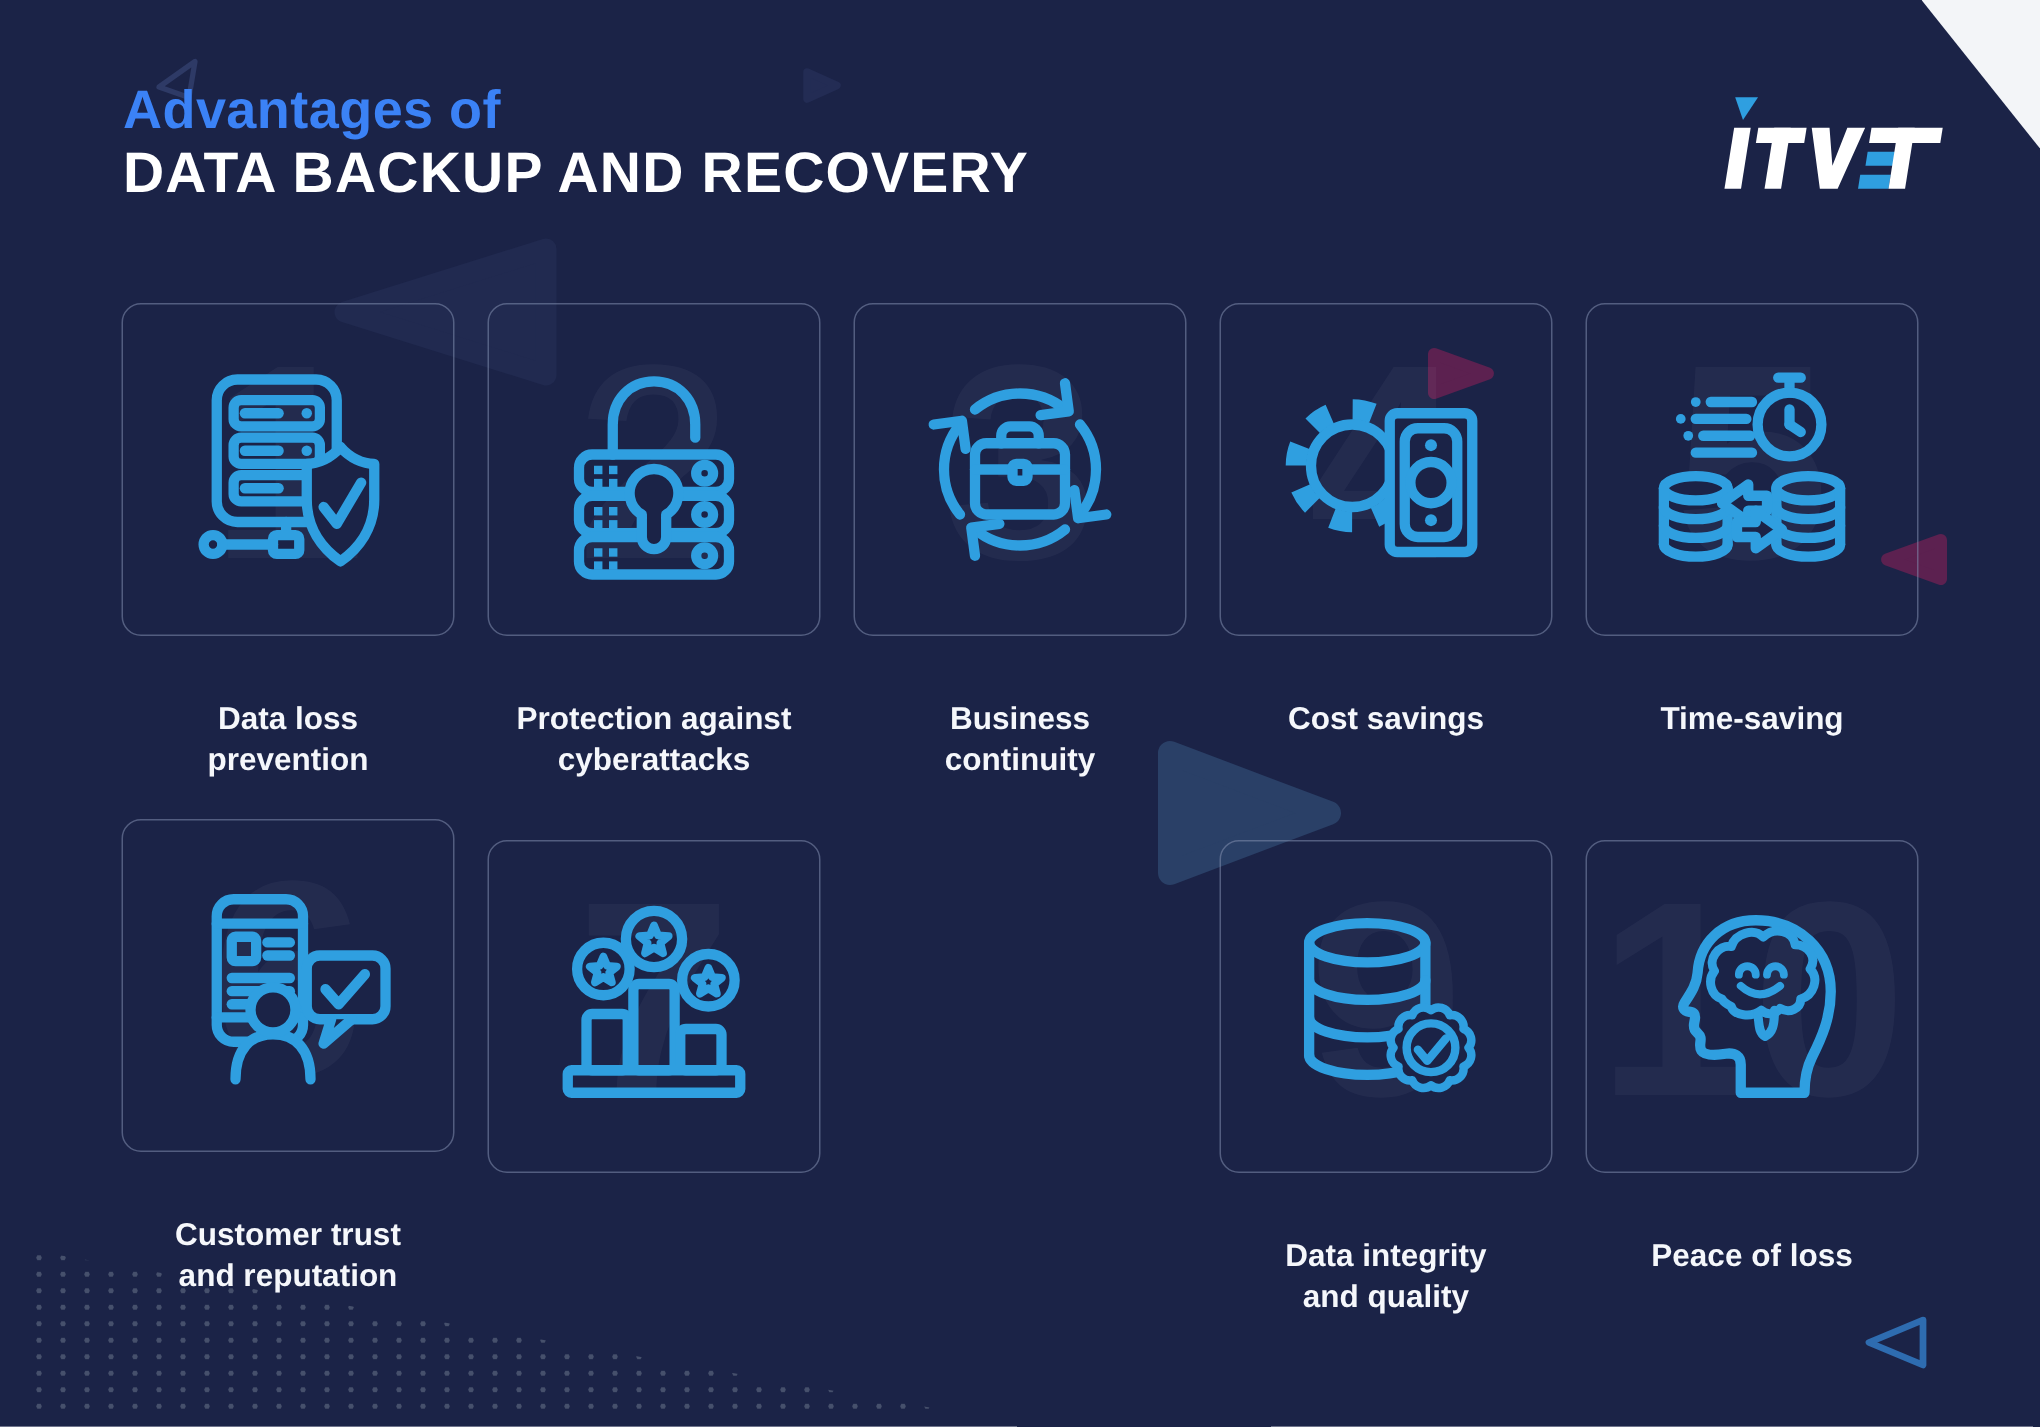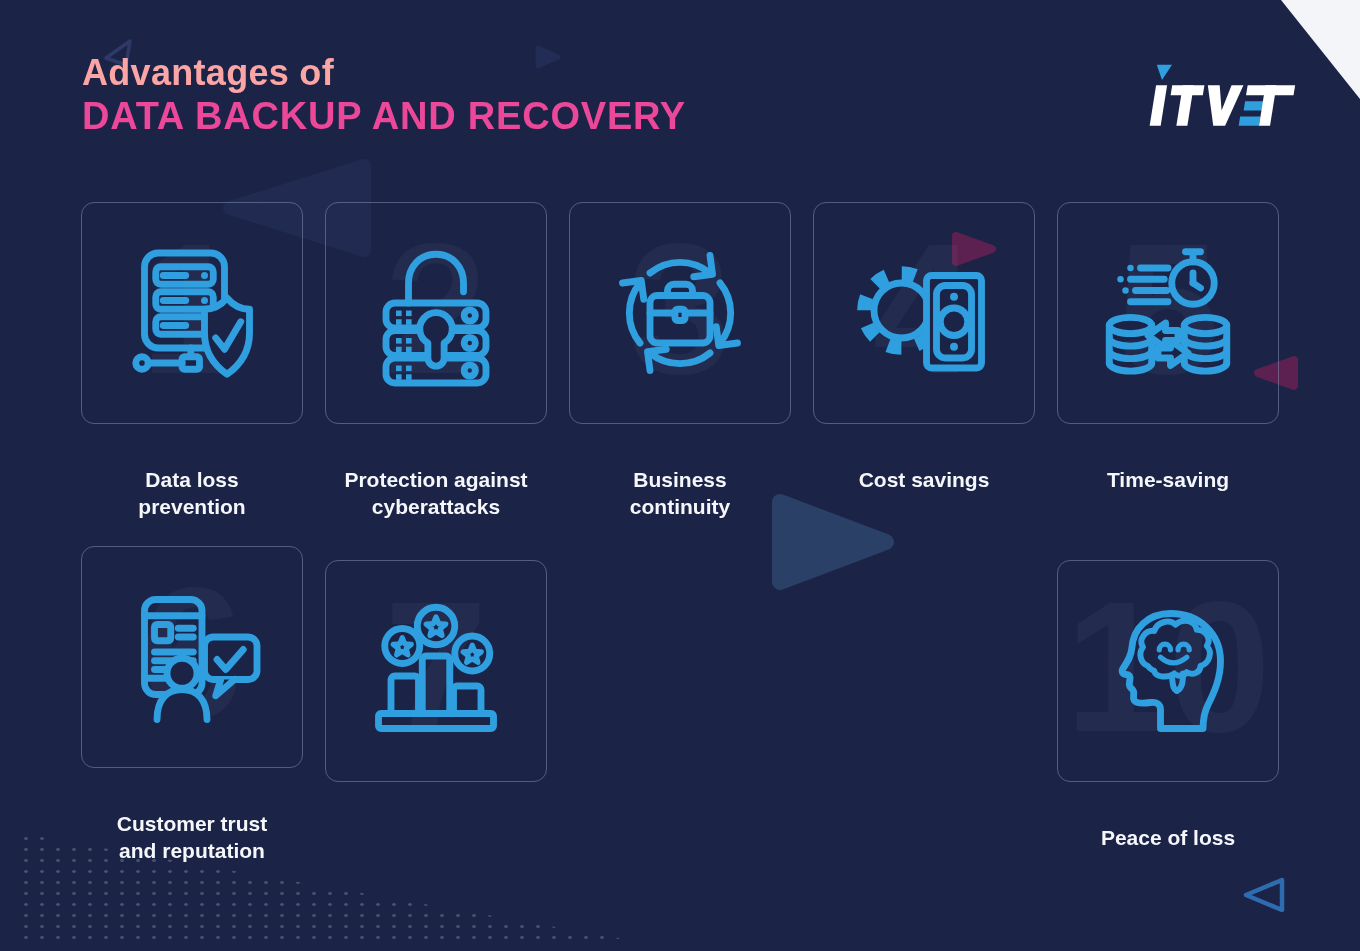--- a/index.html
+++ b/index.html
@@ -1,21 +1,21 @@
 <!DOCTYPE html>
 <html><head>
 <meta charset="utf-8">
 <style>
   html,body{margin:0;padding:0;}
   .stage{position:relative;width:1360px;height:951px;background:#1b2347;overflow:hidden;
          font-family:"Liberation Sans","DejaVu Sans",sans-serif;}
   
   .title{position:absolute;left:82px;top:52px;line-height:1.18;}
-  .title .l1{color:#fca5a5;font-size:36px;font-weight:800;letter-spacing:.3px;}
-  .title .l2{color:#ec4899;font-size:38px;font-weight:800;letter-spacing:.8px;}
+  .title .l1{color:#3b82f6;font-size:36px;font-weight:800;letter-spacing:.3px;}
+  .title .l2{color:#ffffff;font-size:38px;font-weight:800;letter-spacing:.8px;}
   .logo{position:absolute;left:1128px;top:58px;}
   
   .cell{position:absolute;width:244px;text-align:center;}
   .card{position:relative;width:220px;height:220px;margin:0 auto;border:1.5px solid rgba(130,142,175,.55);
         border-radius:13px;overflow:hidden;}
   .card .num{position:absolute;left:0;right:0;top:6px;font-size:185px;font-weight:800;
              color:rgba(222,230,255,.045);line-height:200px;pointer-events:none;}
   .card svg{position:absolute;left:35px;top:35px;}
   .lbl{display:inline-block;margin-top:42px;color:#f5f7fb;font-size:21px;font-weight:700;
        line-height:27px;white-space:pre-line;}
@@ -248,20 +248,38 @@
         </g>
         <rect class="ic" x="24" y="64" width="22" height="30" rx="3"></rect>
         <rect class="ic" x="49" y="48" width="22" height="46" rx="3"></rect>
         <rect class="ic" x="74" y="72" width="22" height="22" rx="3"></rect>
         <rect class="ic" x="14" y="94" width="92" height="12" rx="2"></rect>
       </svg>
     </div>
   </div>
 
 
+  <div class="cell" style="left:802px;top:560px;">
+    <div class="card">
+      <div class="num">9</div>
+      <svg width="150" height="150" viewBox="0 0 120 120">
+        <ellipse class="ic" cx="50" cy="26" rx="31" ry="10.5"></ellipse>
+        <line class="ic" x1="19" y1="26" x2="19" y2="86"></line>
+          <line class="ic" x1="81" y1="26" x2="81" y2="86"></line>
+        <path class="ic" d="M19,46 A31,10.5 0 0 0 81,46"></path>
+        <path class="ic" d="M19,66 A31,10.5 0 0 0 81,66"></path>
+        <path class="ic" d="M19,86 A31,10.5 0 0 0 81,86"></path>
+        <path class="ic occ" style="fill:#1b2347;stroke-width:4.5" d="M104,82 A6.3,6.3 0 0 1 101.3,92 A6.3,6.3 0 0 1 94,99.3 A6.3,6.3 0 0 1 84,102 A6.3,6.3 0 0 1 74,99.3 A6.3,6.3 0 0 1 66.7,92 A6.3,6.3 0 0 1 64,82 A6.3,6.3 0 0 1 66.7,72 A6.3,6.3 0 0 1 74,64.7 A6.3,6.3 0 0 1 84,62 A6.3,6.3 0 0 1 94,64.7 A6.3,6.3 0 0 1 101.3,72 A6.3,6.3 0 0 1 104,82 Z"></path>
+        <circle class="ic" style="stroke-width:4.5" cx="84" cy="82" r="13"></circle>
+        <path class="ic" style="stroke-width:4.5" d="M77,83 l5,6 l10,-12"></path>
+      </svg>
+    </div>
+    <span class="lbl">Data integrity
+and quality</span>
+  </div>
 
   <div class="cell" style="left:1046px;top:560px;">
     <div class="card">
       <div class="num">10</div>
       <svg width="150" height="150" viewBox="0 0 120 120">
         <path class="ic" d="M62,14 C44,14 32,26 31,42 C30.5,48 28,52 24,58 C22.5,60.3 23.5,62.5 26.5,62.8 C29,63 30,64 29.5,67 C29.2,69 28.5,70.5 29.5,72.5 C30.3,74 32,74.5 32.5,76.5 C33,78.5 31.5,81 33,83.5 C35,86.5 41,86 46,85.2 C51,84.5 54,86.5 54,91 V106 H88 C88,99 89,93 92,87 C97,77 102,66 102,52 C102,30 85,14 62,14 Z"></path>
         <path class="ic" style="stroke-width:4.8" d="M44,56 C38,54 36,46 40,41 C36,35 42,27 49,28 C51,21 61,18 66,23 C72,17 82,20 83,27 C90,27 95,34 91,40 C96,45 93,54 86,56 C86,61 80,64 75,61 C73,64 68,65 65,62 C60,66 50,65 49,60 C47,59 45,58 44,56 Z"></path>
         <path class="ic" style="stroke-width:4.8" d="M72,62 C72,70 71,74 67,76 C63,74 64,68 63,64"></path>
         <path class="ic" style="stroke-width:4.2" d="M53,43 a4.5,4.5 0 0 1 9,0"></path>
         <path class="ic" style="stroke-width:4.2" d="M68,43 a4.5,4.5 0 0 1 9,0"></path>

